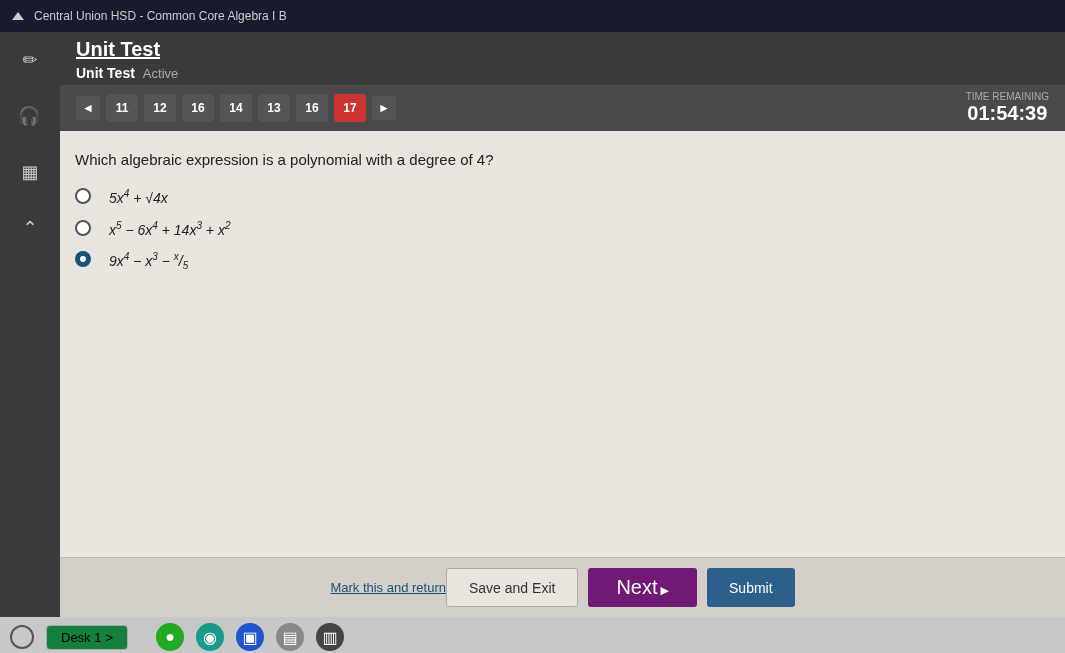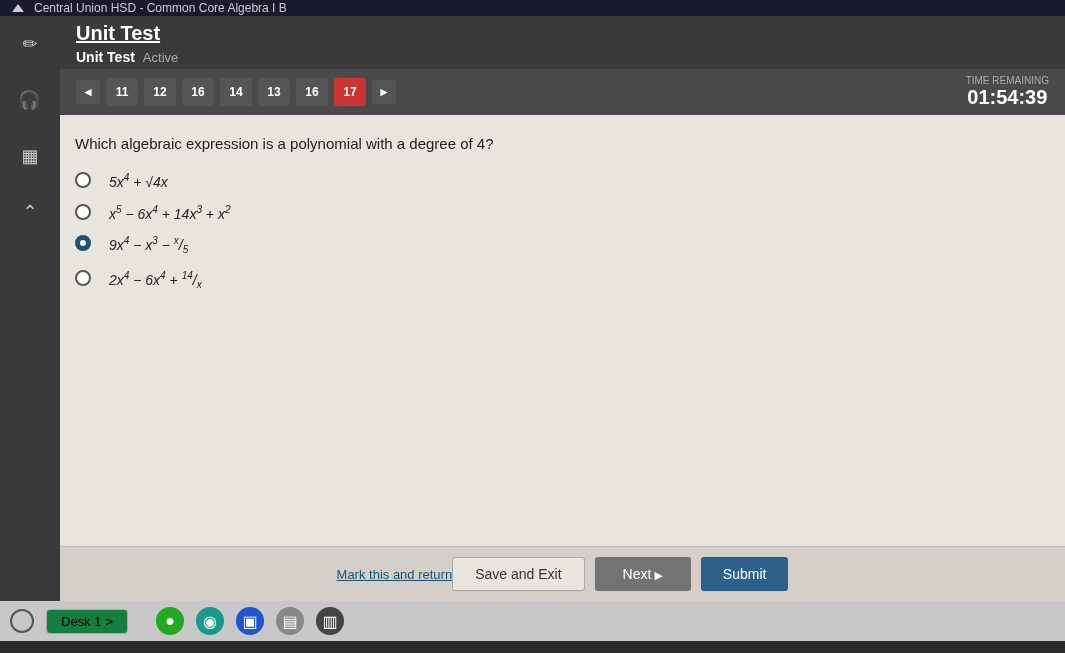--- a/index.html
+++ b/index.html
@@ -8,21 +8,21 @@
       height: 653px;
       background: #2a2a2a;
       font-family: Arial, sans-serif;
       overflow: hidden;
       position: relative;
     }
 
     
     .title-bar {
       background: #1a1a2e;
-      height: 16px;
+      height: 32px;
       display: flex;
       align-items: center;
       padding: 0 12px;
       color: #ccc;
       font-size: 12px;
     }
     .title-bar-triangle {
       width: 0; height: 0;
       border-left: 6px solid transparent;
       border-right: 6px solid transparent;
@@ -235,24 +235,24 @@
       padding: 8px 22px;
       background: #e8e4de;
       border: 1px solid #aaa;
       border-radius: 3px;
       font-size: 14px;
       cursor: pointer;
       color: #333;
     }
     .btn-next {
       padding: 8px 28px;
-      background: #737373;
+      background: #701a75;
       border: none;
       border-radius: 3px;
-      font-size: 14px;
+      font-size: 20px;
       cursor: pointer;
       color: white;
       position: relative;
     }
     .btn-next::after {
       content: ' ▶';
       font-size: 11px;
     }
     .btn-submit {
       padding: 8px 22px;
@@ -375,26 +375,20 @@
           </span>
         </li>
 
         <li class="option-item">
           <div class="radio-circle selected"></div>
           <span class="math-expr">
             9x<sup>4</sup> − x<sup>3</sup> − <sup>x</sup>/<sub>5</sub>
           </span>
         </li>
 
-        <li class="option-item">
-          <div class="radio-circle"></div>
-          <span class="math-expr">
-            2x<sup>4</sup> − 6x<sup>4</sup> + <sup>14</sup>/<sub>x</sub>
-          </span>
-        </li>
       </ul>
     </div>
 
     <div class="footer-bar">
       <button class="mark-return-link">Mark this and return</button>
       <div class="footer-buttons">
         <button class="btn-save">Save and Exit</button>
         <button class="btn-next">Next</button>
         <button class="btn-submit">Submit</button>
       </div>

